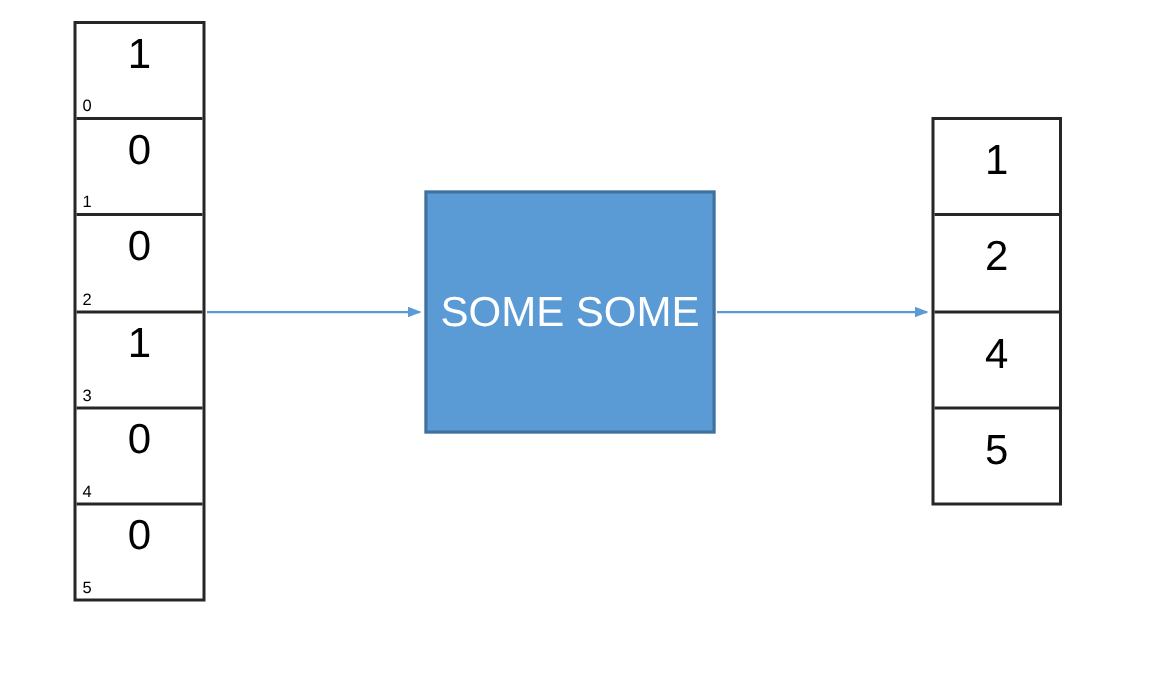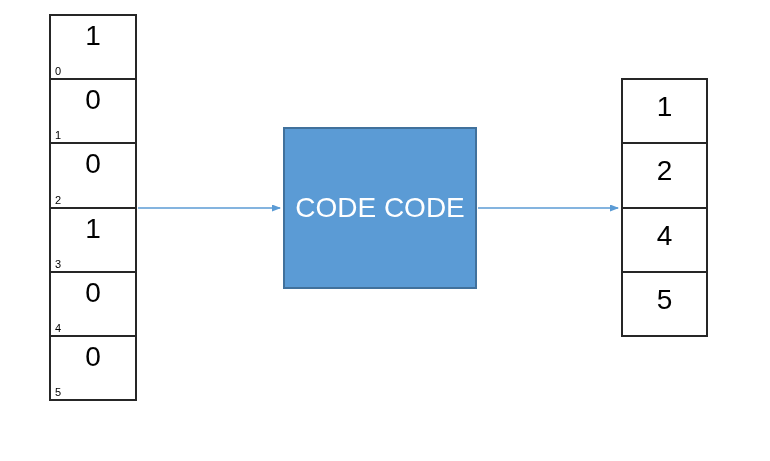--- a/index.html
+++ b/index.html
@@ -120,21 +120,21 @@
     <defs>
       <marker id="arrowhead" markerWidth="9" markerHeight="7" refX="8" refY="3.5" orient="auto" markerUnits="userSpaceOnUse">
         <path d="M0,0 L9,3.5 L0,7 Z" fill="var(--accent)"></path>
       </marker>
     </defs>
     <line x1="138" y1="208" x2="280" y2="208" stroke="var(--accent)" stroke-width="1.5" marker-end="url(#arrowhead)"></line>
     <line x1="478" y1="208" x2="618" y2="208" stroke="var(--accent)" stroke-width="1.5" marker-end="url(#arrowhead)"></line>
   </svg>
 
   <div class="process-box">
-    <span class="process-box-label">CODE CODE</span>
+    <span class="process-box-label">SOME SOME</span>
   </div>
 
   <div class="array-col output-array">
     <div class="cell">
       <span class="cell-value">1</span>
     </div>
     <div class="cell">
       <span class="cell-value">2</span>
     </div>
     <div class="cell">

